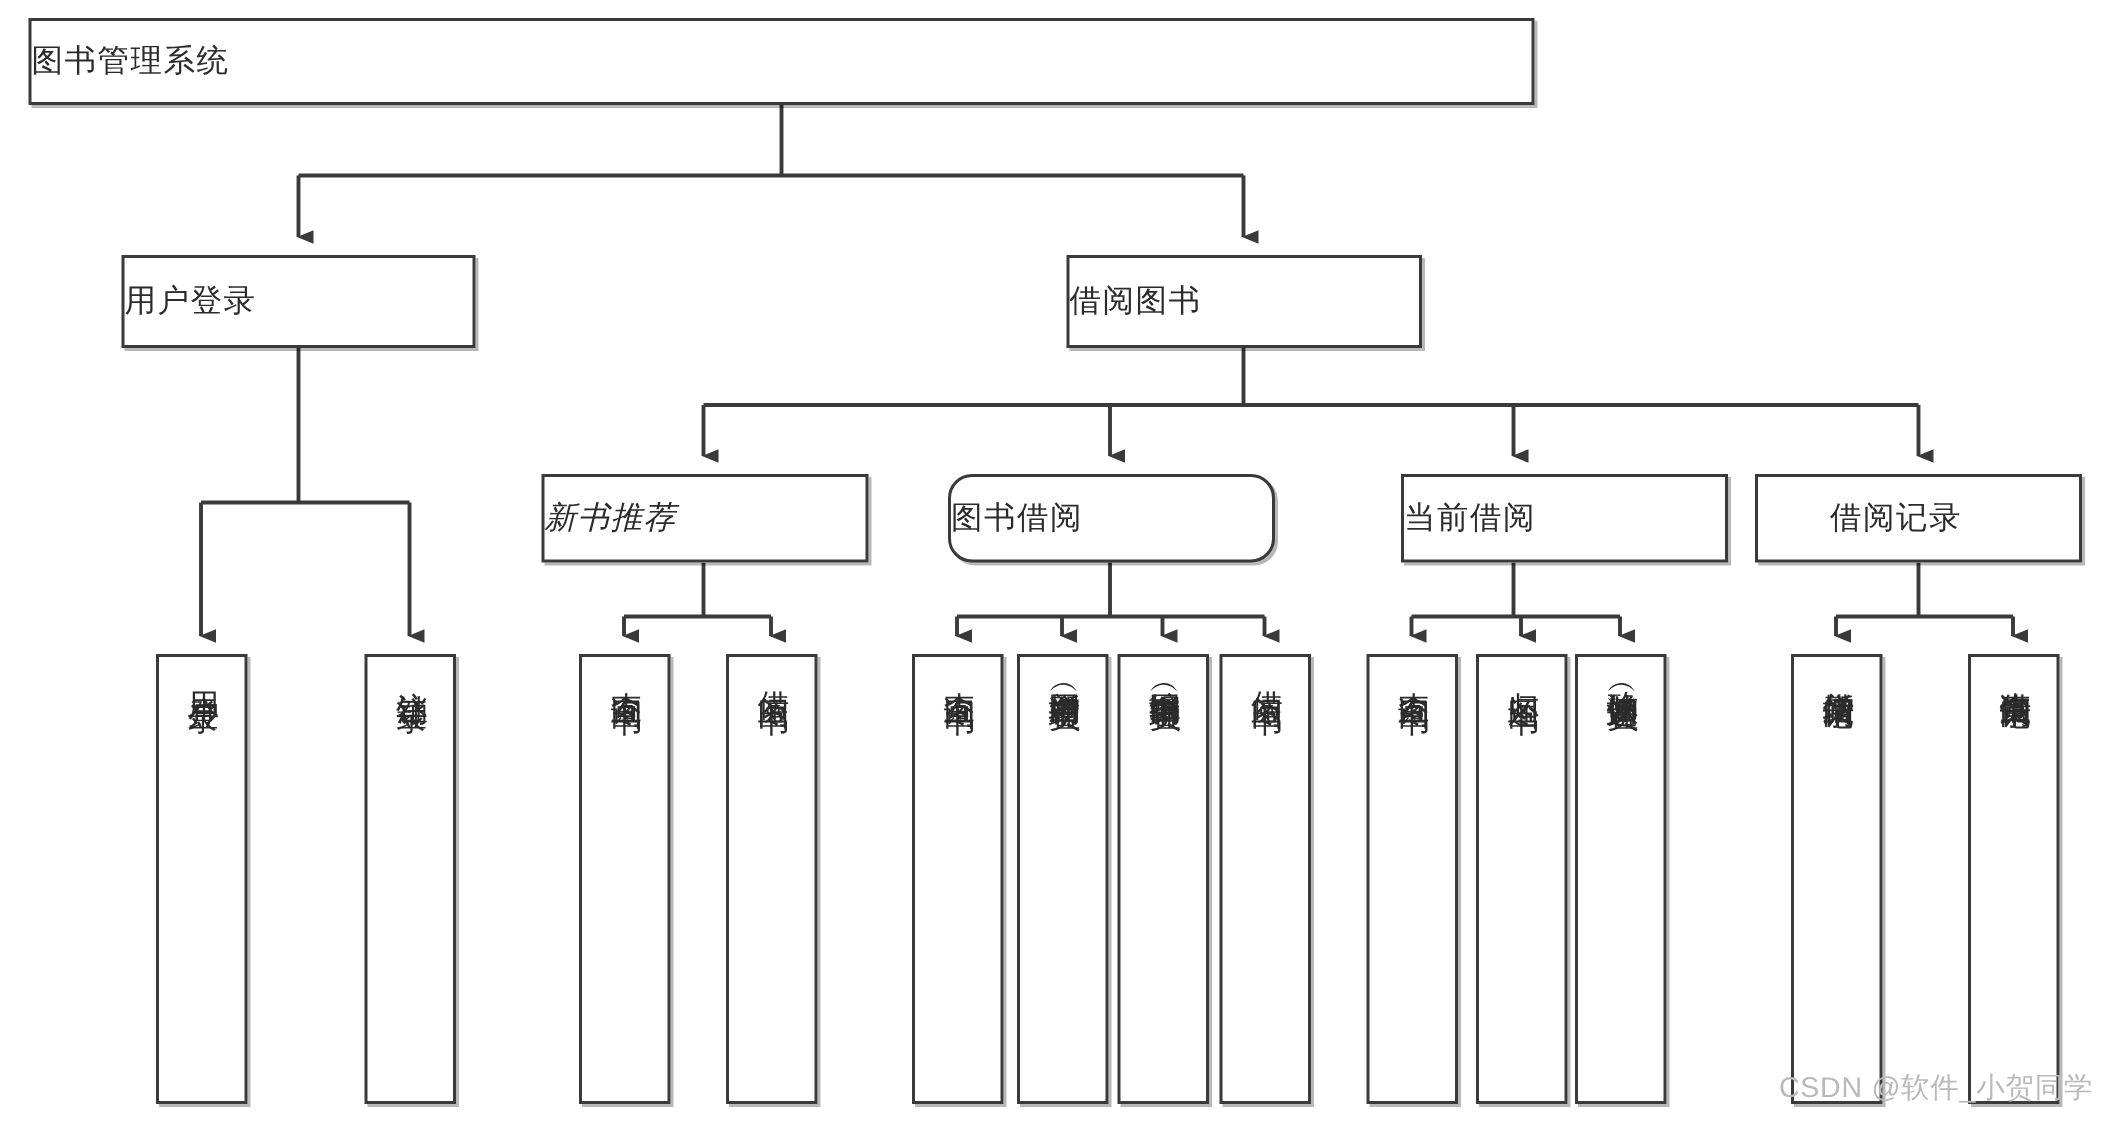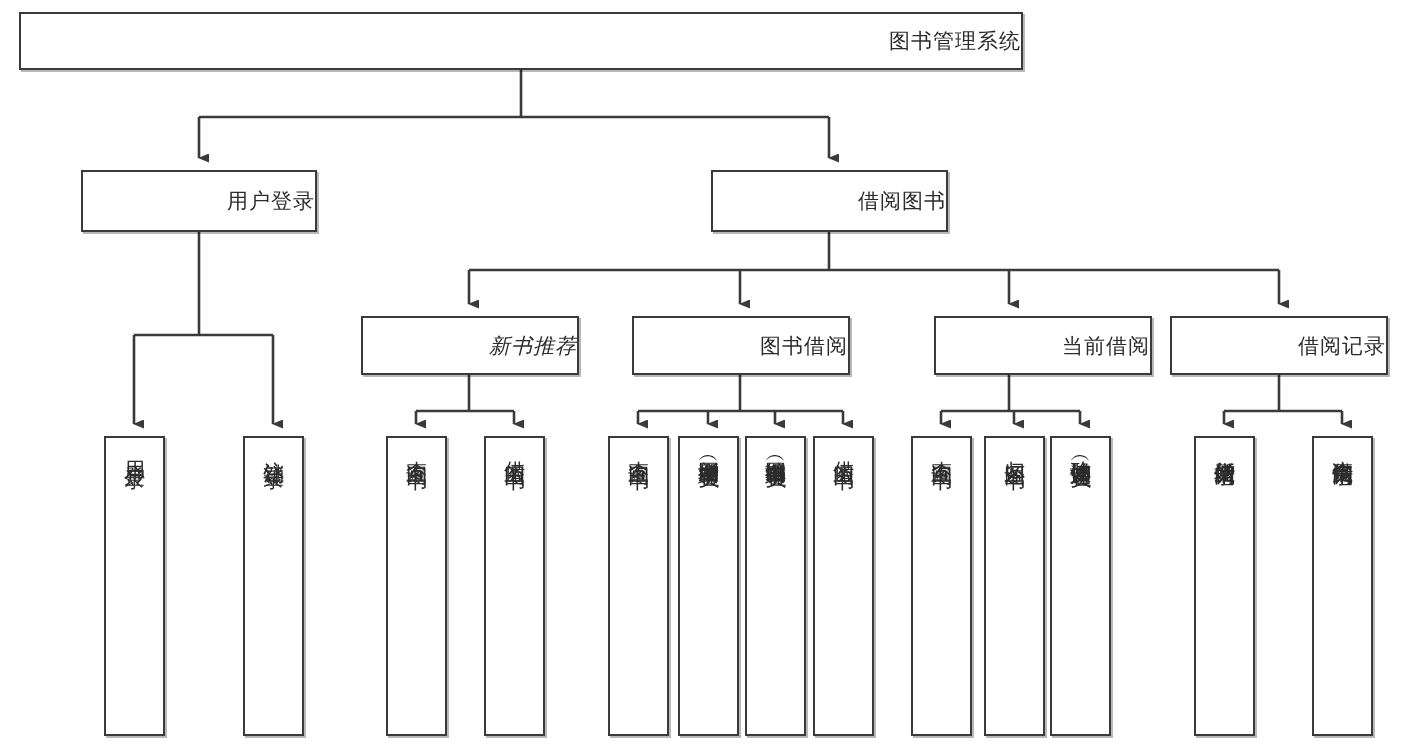--- a/index.html
+++ b/index.html
@@ -26,21 +26,21 @@
     pointer-events: none;
   }
   .node {
     position: absolute;
     box-sizing: border-box;
     background: #ffffff;
     border: 2px solid #3a3a3a;
     box-shadow: 2px 2px 0 rgba(0,0,0,0.28);
     display: flex;
     align-items: center;
-    justify-content: flex-end;
+    justify-content: flex-start;
     color: #2b2b2b;
   }
   .node.horiz {
     font-size: 21px;
     letter-spacing: 1px;
     line-height: 1.1;
   }
   .node.vert {
     align-items: flex-start;
     justify-content: center;
@@ -128,27 +128,27 @@
       </div>
       <div class="node horiz" style="left: 81px; top: 170px; width: 236px; height: 62px;">
         <span>用户登录</span>
       </div>
       <div class="node horiz" style="left: 711px; top: 170px; width: 237px; height: 62px;">
         <span>借阅图书</span>
       </div>
       <div class="node horiz" style="left: 361px; top: 316px; width: 218px; height: 59px; font-style: italic;">
         <span>新书推荐</span>
       </div>
-      <div class="node horiz" style="left: 632px; top: 316px; width: 218px; height: 59px;">
+      <div class="node horiz" style="left: 632px; top: 316px; width: 218px; height: 59px; border-radius: 16px;">
         <span>图书借阅</span>
       </div>
       <div class="node horiz" style="left: 934px; top: 316px; width: 218px; height: 59px;">
         <span>当前借阅</span>
       </div>
-      <div class="node horiz" style="left: 1170px; top: 316px; width: 218px; height: 59px;">
+      <div class="node horiz" style="left: 1170px; top: 316px; width: 218px; height: 59px; padding-left: 48px;">
         <span>借阅记录</span>
       </div>
       <div class="node vert" style="left: 104px; top: 436px; width: 61px; height: 300px;">
         <span class="vtext">用户登录</span>
       </div>
       <div class="node vert" style="left: 243px; top: 436px; width: 61px; height: 300px;">
         <span class="vtext">注销登录</span>
       </div>
       <div class="node vert" style="left: 386px; top: 436px; width: 61px; height: 300px;">
         <span class="vtext">查询图书</span>
@@ -178,13 +178,14 @@
         <span class="vtext">确认归还（管理员）</span>
       </div>
       <div class="node vert tight" style="left: 1194px; top: 436px; width: 61px; height: 300px;">
         <span class="vtext">新增借阅记录</span>
       </div>
       <div class="node vert tight" style="left: 1312px; top: 436px; width: 61px; height: 300px;">
         <span class="vtext">查询借阅记录</span>
       </div>
     </div>
 
+  <div class="watermark">CSDN @软件_小贺同学</div>
 </div>
 
 </body></html>

